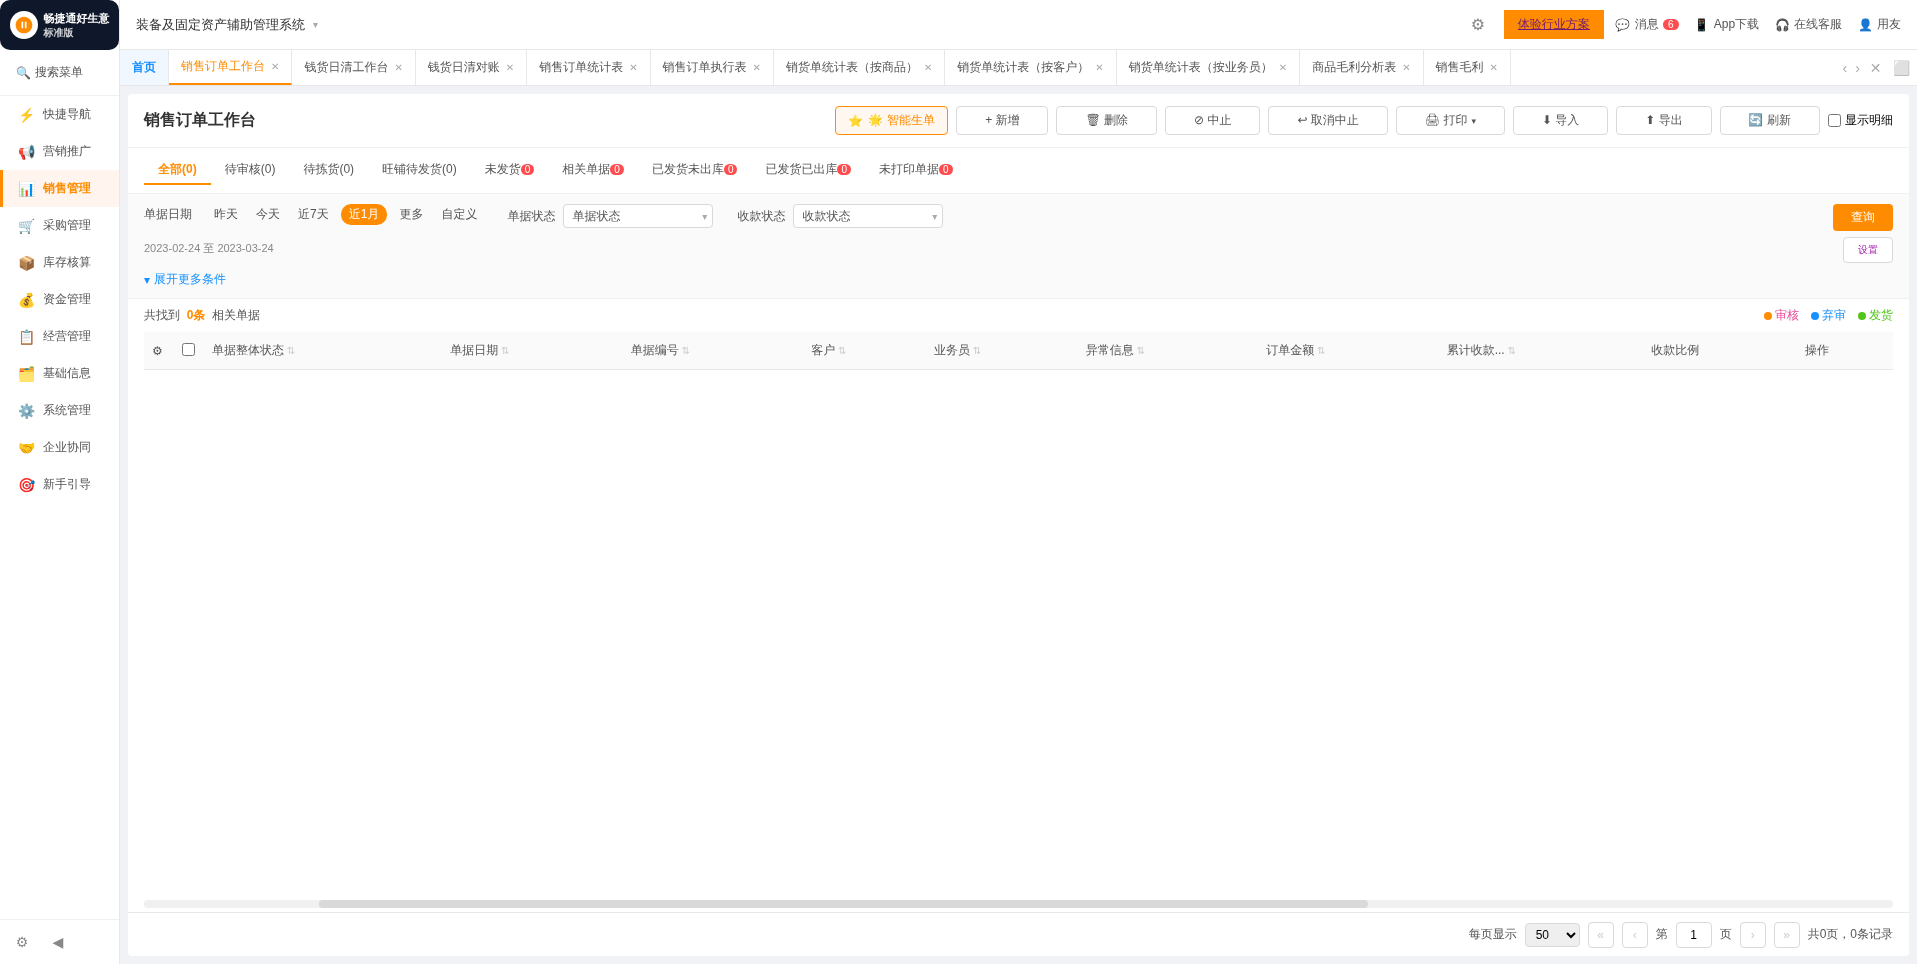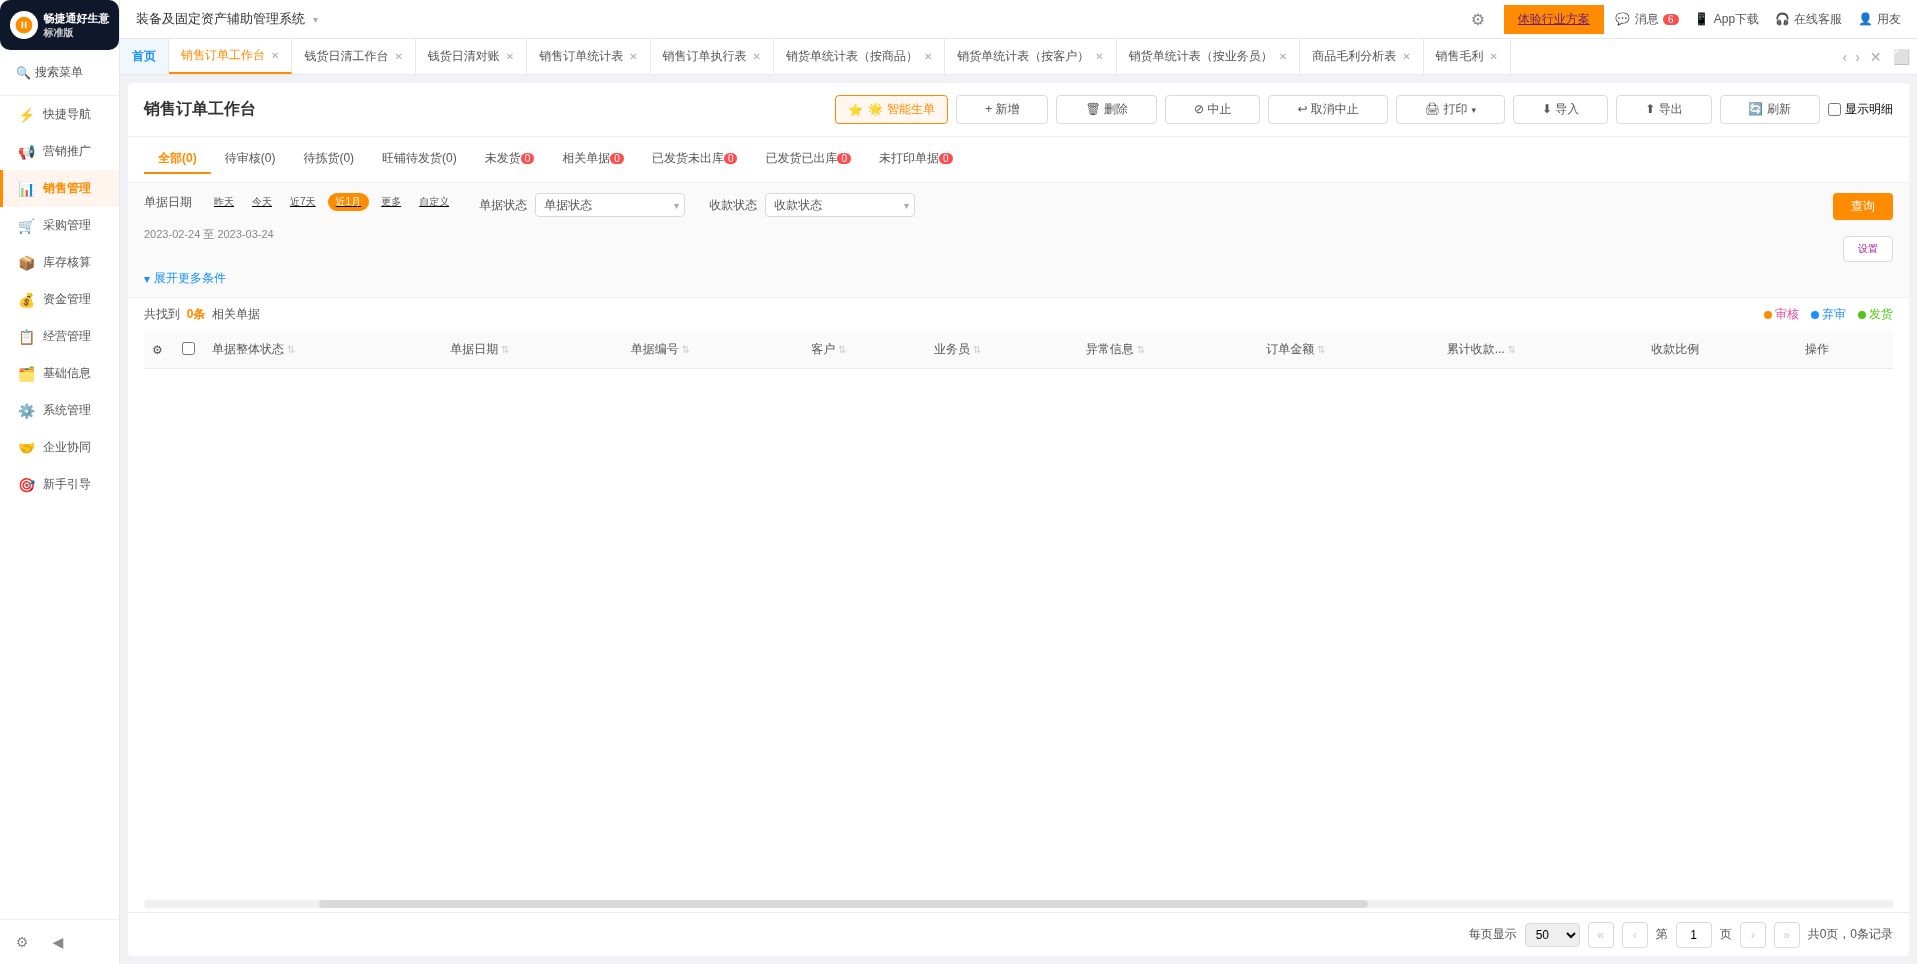--- a/index.html
+++ b/index.html
@@ -17,21 +17,21 @@
     .sidebar-nav-item { display: flex; align-items: center; gap: 8px; padding: 10px 16px; cursor: pointer; color: #555; font-size: 12px; border-left: 3px solid transparent; }
     .sidebar-nav-item.active { background: #fff5ee; color: #ff8c00; border-left: 3px solid #ff8c00; font-weight: bold; }
     .sidebar-nav-item .nav-icon { width: 16px; height: 16px; display: flex; align-items: center; justify-content: center; font-size: 14px; }
     .sidebar-bottom { padding: 8px; border-top: 1px solid #f0f0f0; display: flex; gap: 8px; align-items: center; }
     .sidebar-bottom-btn { width: 28px; height: 28px; border-radius: 4px; display: flex; align-items: center; justify-content: center; cursor: pointer; color: #888; font-size: 14px; }
 
     
     .main { flex: 1; display: flex; flex-direction: column; overflow: hidden; }
 
     
-    .topbar { height: 39px; background: #fff; border-bottom: 1px solid #e8e8e8; display: flex; align-items: center; padding: 13px 16px; gap: 12px; }
+    .topbar { height: 50px; background: #fff; border-bottom: 1px solid #e8e8e8; display: flex; align-items: center; padding: 13px 16px; gap: 12px; }
     .topbar-title { font-size: 13px; color: #333; flex: 1; display: flex; align-items: center; gap: 8px; }
     .topbar-title .dropdown-arrow { color: #aaa; font-size: 10px; }
     .topbar-actions { display: flex; align-items: center; gap: 16px; }
     .topbar-btn { background: #ff8c00; color: #701a75; border: none; padding: 6px 14px; border-radius: 0; cursor: pointer; font-size: 12px; text-decoration: underline; }
     .topbar-icon-btn { display: flex; align-items: center; gap: 4px; color: #555; font-size: 12px; cursor: pointer; }
     .topbar-badge { background: #ff4d4f; color: #fff; border-radius: 10px; padding: 0 5px; font-size: 10px; min-width: 16px; text-align: center; }
     .topbar-settings { width: 28px; height: 28px; display: flex; align-items: center; justify-content: center; cursor: pointer; color: #888; font-size: 16px; }
 
     
     .tabbar { height: 36px; background: #fff; border-bottom: 1px solid #e8e8e8; display: flex; align-items: stretch; overflow: hidden; }
@@ -60,31 +60,31 @@
     .filter-tabs { display: flex; align-items: center; padding: 8px 16px; border-bottom: 1px solid #f0f0f0; gap: 0; }
     .filter-tab { padding: 5px 14px; font-size: 12px; color: #555; cursor: pointer; border-radius: 4px 4px 0 0; border-bottom: 2px solid transparent; }
     .filter-tab.active { color: #ff8c00; border-bottom: 2px solid #ff8c00; font-weight: bold; }
     .filter-tab .badge-red { background: #ff4d4f; color: #fff; border-radius: 10px; padding: 0 5px; font-size: 10px; }
 
     
     .filter-area { padding: 10px 16px; border-bottom: 1px solid #f0f0f0; background: #fafafa; }
     .filter-row { display: flex; align-items: center; gap: 16px; flex-wrap: wrap; margin-bottom: 8px; }
     .filter-row:last-child { margin-bottom: 0; }
     .filter-label { color: #555; font-size: 12px; white-space: nowrap; }
-    .filter-date-group { display: flex; align-items: center; gap: 6px; font-size: 10px; text-decoration: underline; }
+    .filter-date-group { display: flex; align-items: center; gap: 6px; font-size: 12px; }
     .filter-date-btn { color: #555; cursor: pointer; padding: 2px 6px; border-radius: 3px; }
     .filter-date-btn.active { background: #ff8c00; color: #fff; border-radius: 10px; padding: 2px 8px; }
     .filter-date-range { color: #888; font-size: 11px; margin-top: 2px; }
     .filter-select { border: 1px solid #d9d9d9; border-radius: 4px; padding: 4px 24px 4px 8px; font-size: 12px; color: #555; background: #fff; cursor: pointer; min-width: 150px; appearance: none; position: relative; }
     .filter-select-wrap { position: relative; display: inline-block; }
     .filter-select-wrap::after { content: '▾'; position: absolute; right: 6px; top: 50%; transform: translateY(-50%); color: #aaa; pointer-events: none; font-size: 10px; }
     .expand-btn { display: flex; align-items: center; gap: 4px; color: #1890ff; cursor: pointer; font-size: 12px; }
     .btn-query { background: #ff8c00; color: #fff; border: none; padding: 5px 18px; border-radius: 4px; cursor: pointer; font-size: 12px; }
     .btn-set { background: #fff; border: 1px solid #d9d9d9; color: #a21caf; padding: 5px 14px; border-radius: 4px; cursor: pointer; font-size: 10px; }
-    .filter-right { margin-left: auto; display: flex; flex-direction: column; gap: 16px; align-items: flex-end; }
+    .filter-right { margin-left: auto; display: flex; flex-direction: column; gap: 6px; align-items: flex-end; }
 
     
     .table-area { flex: 1; overflow: hidden; display: flex; flex-direction: column; }
     .table-info-bar { padding: 8px 16px; display: flex; align-items: center; justify-content: space-between; font-size: 12px; color: #555; }
     .table-info-bar .count { font-weight: bold; }
     .table-quick-actions { display: flex; align-items: center; gap: 12px; }
     .quick-action { color: #ec4899; cursor: pointer; display: flex; align-items: center; gap: 3px; }
     .quick-action .dot { width: 8px; height: 8px; border-radius: 50%; }
     .dot-orange { background: #ff8c00; }
     .dot-blue { background: #1890ff; }

